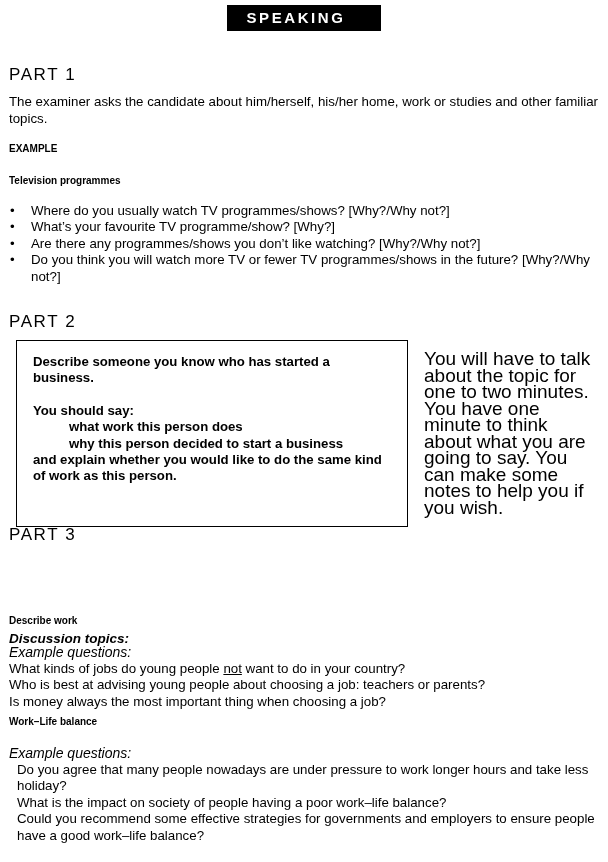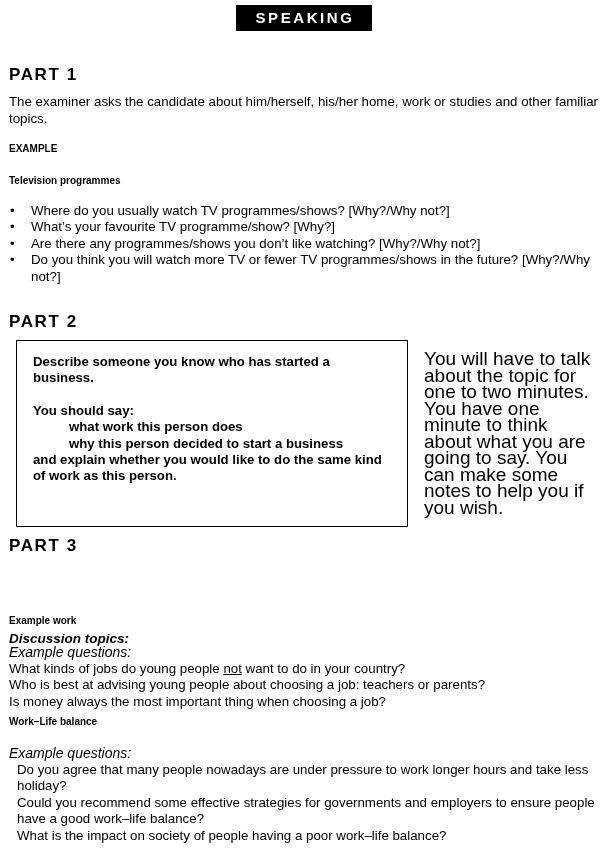--- a/index.html
+++ b/index.html
@@ -30,31 +30,31 @@
     width: 608px;
     text-align: center;
   }
   .banner {
     display: inline-block;
     background: #000000;
     color: #ffffff;
     font-size: 15px;
     font-weight: bold;
     letter-spacing: 2.6px;
-    padding: 5px 17px 6px 19px;
+    padding: 5px 35px 6px 19px;
     line-height: 1;
     text-align: center;
   }
 
   
   .part-heading {
     position: absolute;
     left: 9px;
     font-size: 17px;
-    font-weight: bold;
+    font-weight: normal;
     letter-spacing: 1.6px;
     line-height: 1;
   }
   .body-text {
     position: absolute;
     left: 9px;
     font-size: 13.3px;
     line-height: 16.5px;
   }
   .bold-head {
@@ -181,32 +181,32 @@
       <div class="cue-gap"></div>
       <div>You should say:</div>
       <div class="cue-indent">what work this person does</div>
       <div class="cue-indent">why this person decided to start a business</div>
       <div>and explain whether you would like to do the same kind of work as this person.</div>
     </div>
   </div>
 
   <div class="side-note">You will have to talk about the topic for one to two minutes. You have one minute to think about what you are going to say. You can make some notes to help you if you wish.</div>
 
-  <div class="part-heading" style="top:537px;">PART 3</div>
+  <div class="part-heading" style="top:526px;">PART 3</div>
   <div class="italic-head" style="top:583px;margin-top:48px;">Discussion topics:</div>
 
-  <div class="bold-head" style="top:613px;">Example work</div>
+  <div class="bold-head" style="top:613px;">Describe work</div>
   <div class="italic-label" style="top:644px;">Example questions:</div>
   <div class="qlines" style="top:661px;">
     <div>What kinds of jobs do young people <u>not</u> want to do in your country?</div>
     <div>Who is best at advising young people about choosing a job: teachers or parents?</div>
     <div>Is money always the most important thing when choosing a job?</div>
   </div>
 
   <div class="bold-head" style="top:714px;">Work–Life balance</div>
   <div class="italic-label" style="top:745px;">Example questions:</div>
   <div class="qlines" style="top:762px;margin-left:8px;">
     <div>Do you agree that many people nowadays are under pressure to work longer hours and take less holiday?</div>
+    <div>What is the impact on society of people having a poor work–life balance?</div>
     <div>Could you recommend some effective strategies for governments and employers to ensure people have a good work–life balance?</div>
-    <div>What is the impact on society of people having a poor work–life balance?</div>
   </div>
 
 </div>
 
 </body></html>

